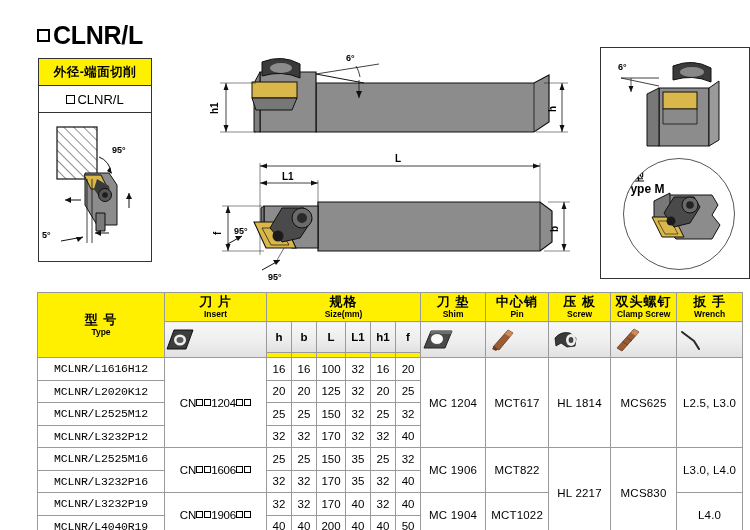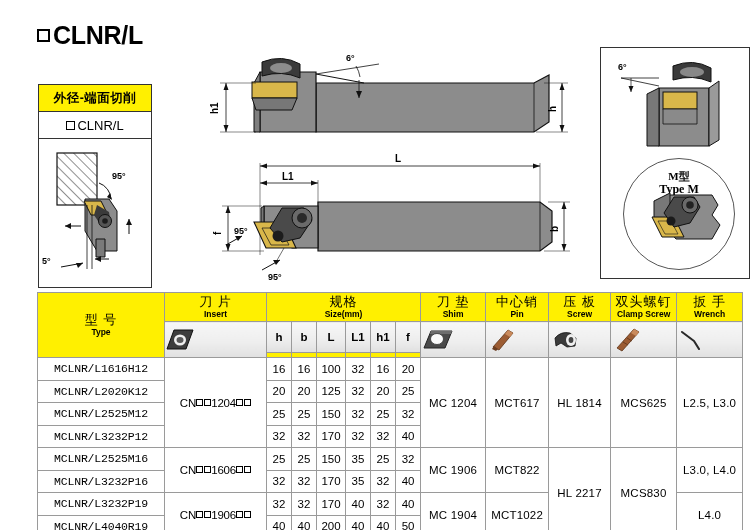--- a/index.html
+++ b/index.html
@@ -13,21 +13,21 @@
   
   .title{
     position:absolute;left:29px;top:21px;
     font-size:25px;font-weight:bold;letter-spacing:-.3px;
     display:flex;align-items:center;gap:3px;white-space:nowrap;
   }
   .sq{display:inline-block;width:13px;height:13px;border:2px solid #000;box-sizing:border-box;}
 
   
   .leftpanel{
-    position:absolute;left:30px;top:84px;width:114px;height:204px;
+    position:absolute;left:30px;top:58px;width:114px;height:204px;
     border:1px solid #333;box-sizing:border-box;background:#fff;
   }
   .lp-head{
     height:26px;background:#FFF000;border-bottom:1px solid #333;
     display:flex;align-items:center;justify-content:center;
     font-size:12.5px;font-weight:bold;letter-spacing:.5px;
   }
   .lp-sub{
     height:26px;border-bottom:1px solid #333;
     display:flex;align-items:center;justify-content:center;gap:2px;
@@ -39,43 +39,43 @@
   
   .rightpanel{
     position:absolute;left:592px;top:47px;width:150px;height:232px;
     border:1px solid #333;box-sizing:border-box;background:#fff;
   }
   .circle{
     position:absolute;left:22px;top:110px;width:110px;height:110px;
     border:1px solid #555;border-radius:50%;background:#fff;overflow:hidden;
   }
   .tm-label{
-    position:absolute;left:0;top:11px;width:100%;text-align:center;
-    font-size:11px;line-height:13px;font-weight:bold;font-family:Liberation Serif, serif;
+    position:absolute;left:0;top:11px;width:100%;text-align:left;
+    font-size:11px;line-height:13px;font-weight:bold;
   }
   .tm-label .cn{font-size:11px;}
   .tm-label .en{font-size:12px;font-weight:bold;}
 
   
   svg{display:block;}
   .dim{font-size:10px;font-weight:bold;font-family:"Liberation Sans",sans-serif;}
   .ang{font-size:9px;font-weight:bold;font-family:"Liberation Sans",sans-serif;}
 
   
   table.spec{
     position:absolute;left:29px;top:292px;
     width:691px;border-collapse:collapse;background:#fff;
     table-layout:fixed;
   }
   table.spec td,table.spec th{
     border:1px solid #9a9a9a;text-align:center;vertical-align:middle;
     font-size:11.5px;padding:0;
   }
   .yel{background:#FFF000;font-weight:bold;}
-  .hcn{font-size:13px;font-weight:normal;line-height:14px;letter-spacing:1px;text-align:center;}
+  .hcn{font-size:13px;font-weight:bold;line-height:14px;letter-spacing:1px;text-align:center;}
   .hen{font-size:8.5px;font-weight:bold;line-height:11px;letter-spacing:0;text-align:center;}
   .icorow td{height:30px;background:linear-gradient(180deg,#f7f7f7 0%,#ededed 60%,#e0e0e0 100%);}
   .dimhdr{height:20px;font-size:13px;font-weight:bold;background:#FFF000;}
   .typec{font-size:12.5px;text-align:left;padding-left:9px;letter-spacing:-.2px;white-space:nowrap;font-family:Liberation Mono, monospace;}
   .numc{font-size:12px;}
   .datarow td{height:21.5px;}
   .insertc{font-size:12px;letter-spacing:-.2px;white-space:nowrap;}
   .partc{font-size:12px;letter-spacing:.2px;white-space:nowrap;}
   .sqs{display:inline-block;width:7px;height:7px;border:1.2px solid #000;box-sizing:border-box;vertical-align:1px;margin:0 .3px;}
 </style>

